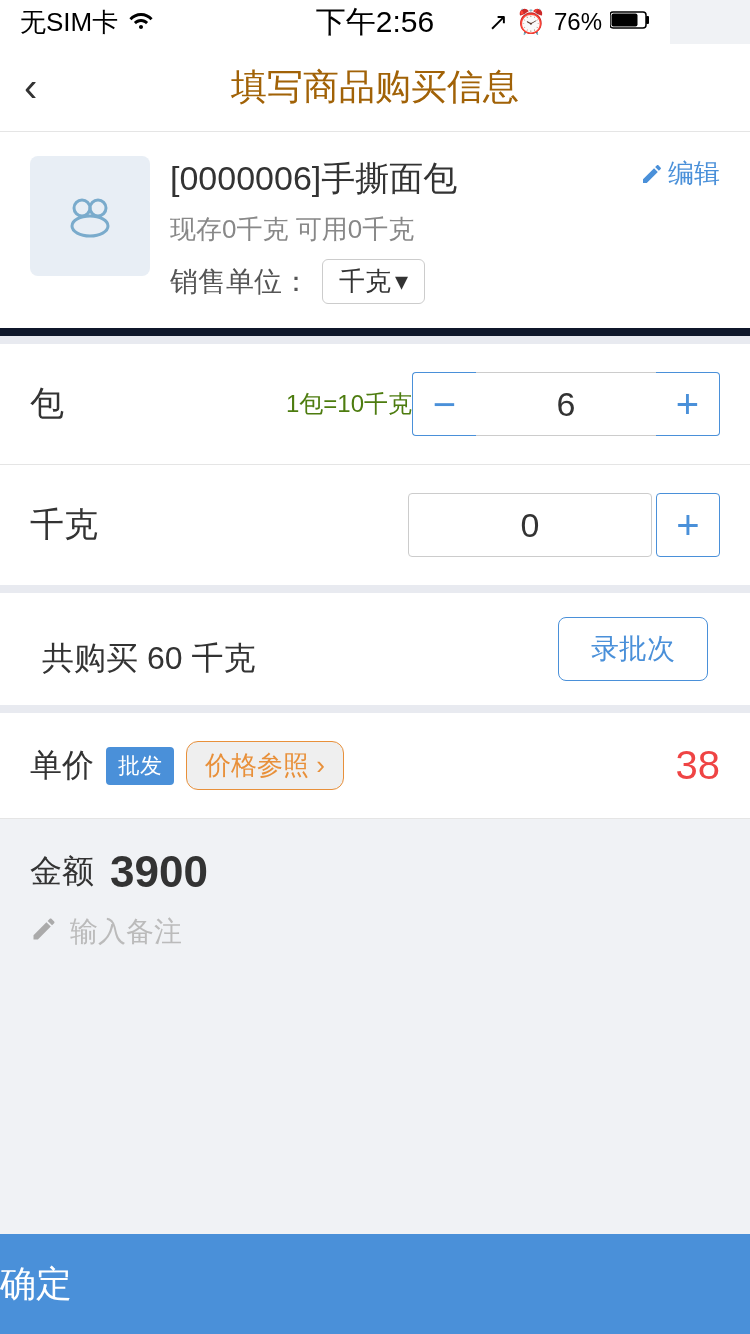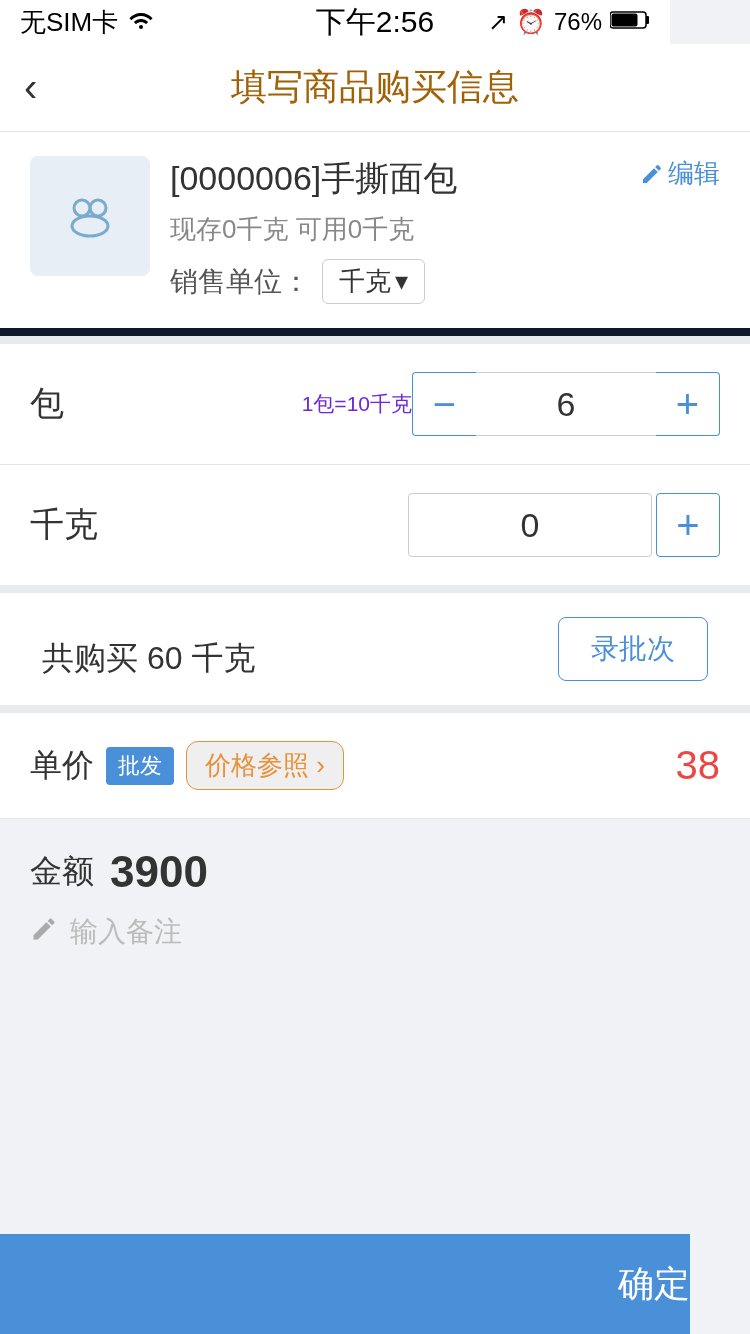--- a/index.html
+++ b/index.html
@@ -149,22 +149,22 @@
       align-items: center;
       padding: 28px 30px;
       border-bottom: 1px solid #e5e5e5;
     }
     .input-label {
       font-size: 34px;
       color: #333;
       flex: 1;
     }
     .input-hint {
-      font-size: 21px;
-      color: #6d28d9;
+      font-size: 24px;
+      color: #4d7c0f;
     }
     .quantity-control {
       display: flex;
       align-items: center;
       gap: 0;
     }
     .qty-btn {
       width: 64px;
       height: 64px;
       border: 1.5px solid #4a90d9;
@@ -308,26 +308,26 @@
       background: #f0f2f5;
       flex: 1;
       min-height: 320px;
     }
 
     
     .confirm-bar {
       position: fixed;
       bottom: 0;
       left: 0;
-      width: 690px;
+      width: 750px;
       height: 100px;
       background: #4a90d9;
       display: flex;
       align-items: center;
-      justify-content: flex-end;
+      justify-content: flex-start;
       cursor: pointer;
     }
     .confirm-text {
       font-size: 36px;
       color: #fff;
       font-weight: 500;
     }
   </style>
 </head>
 <body>

